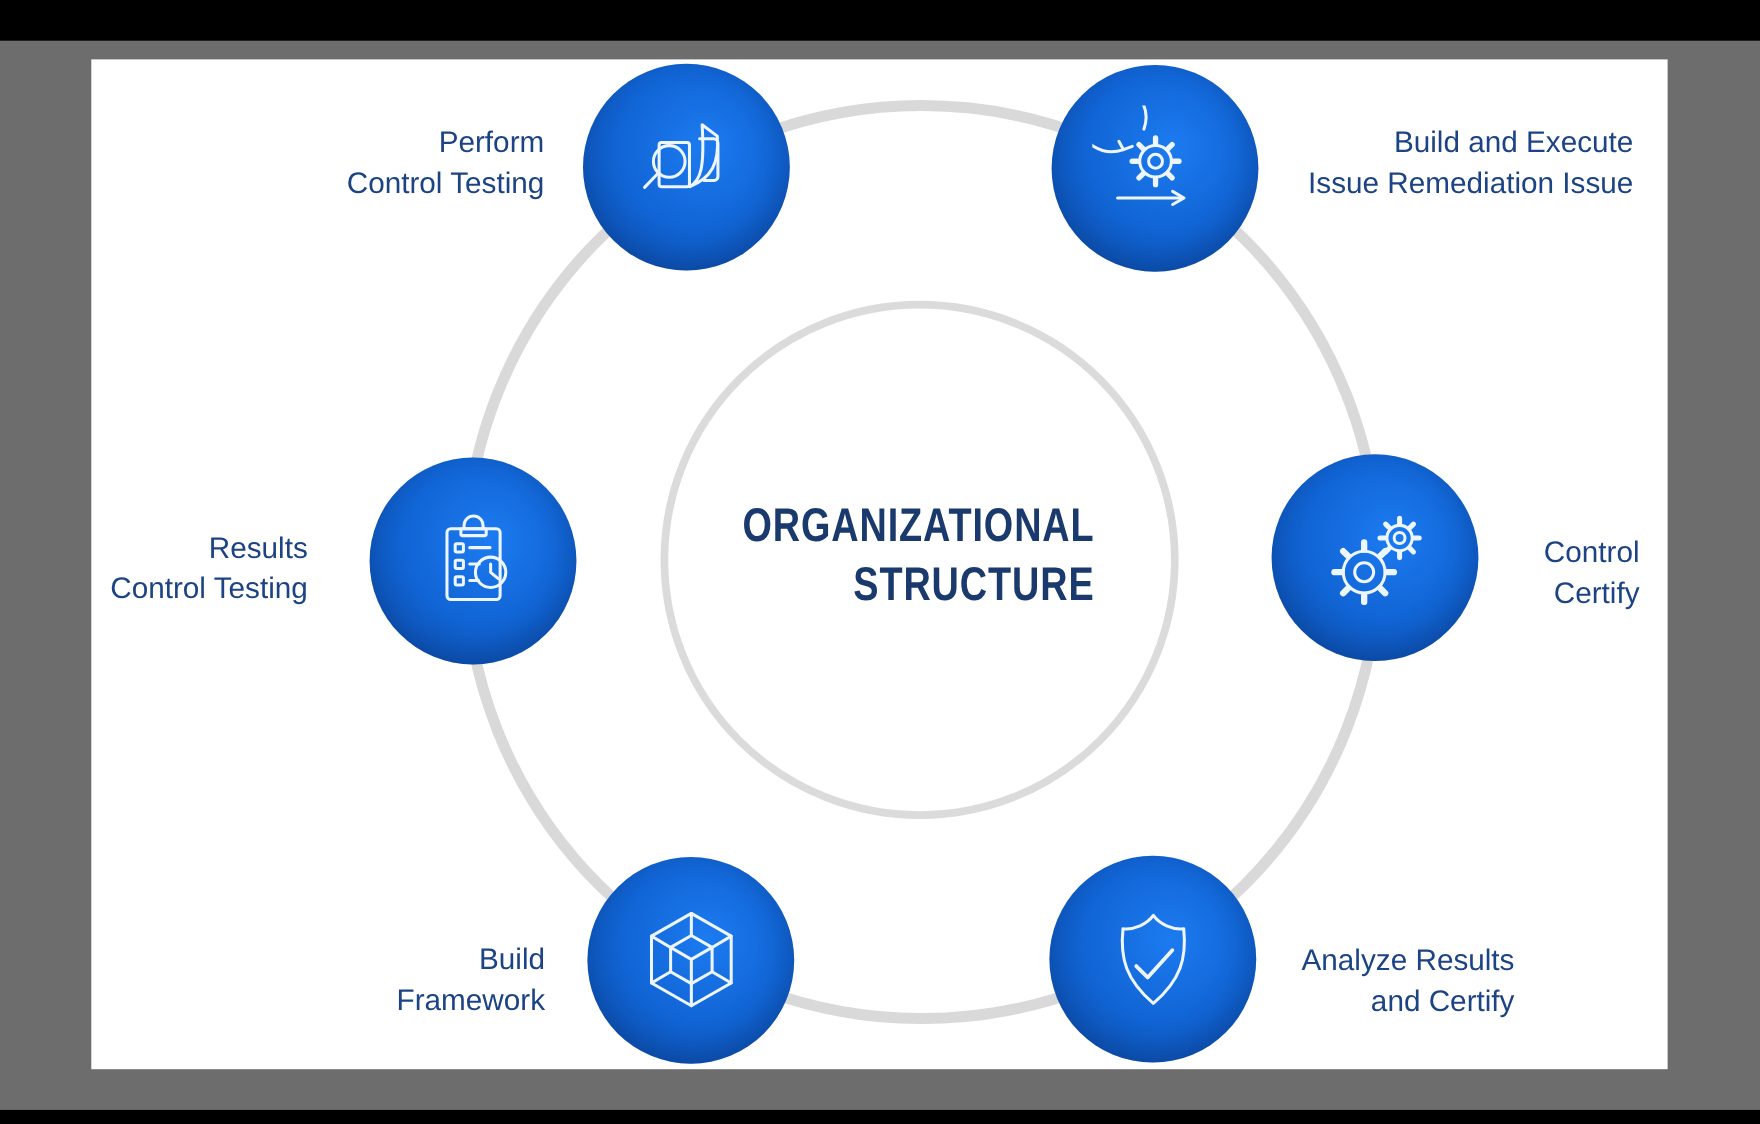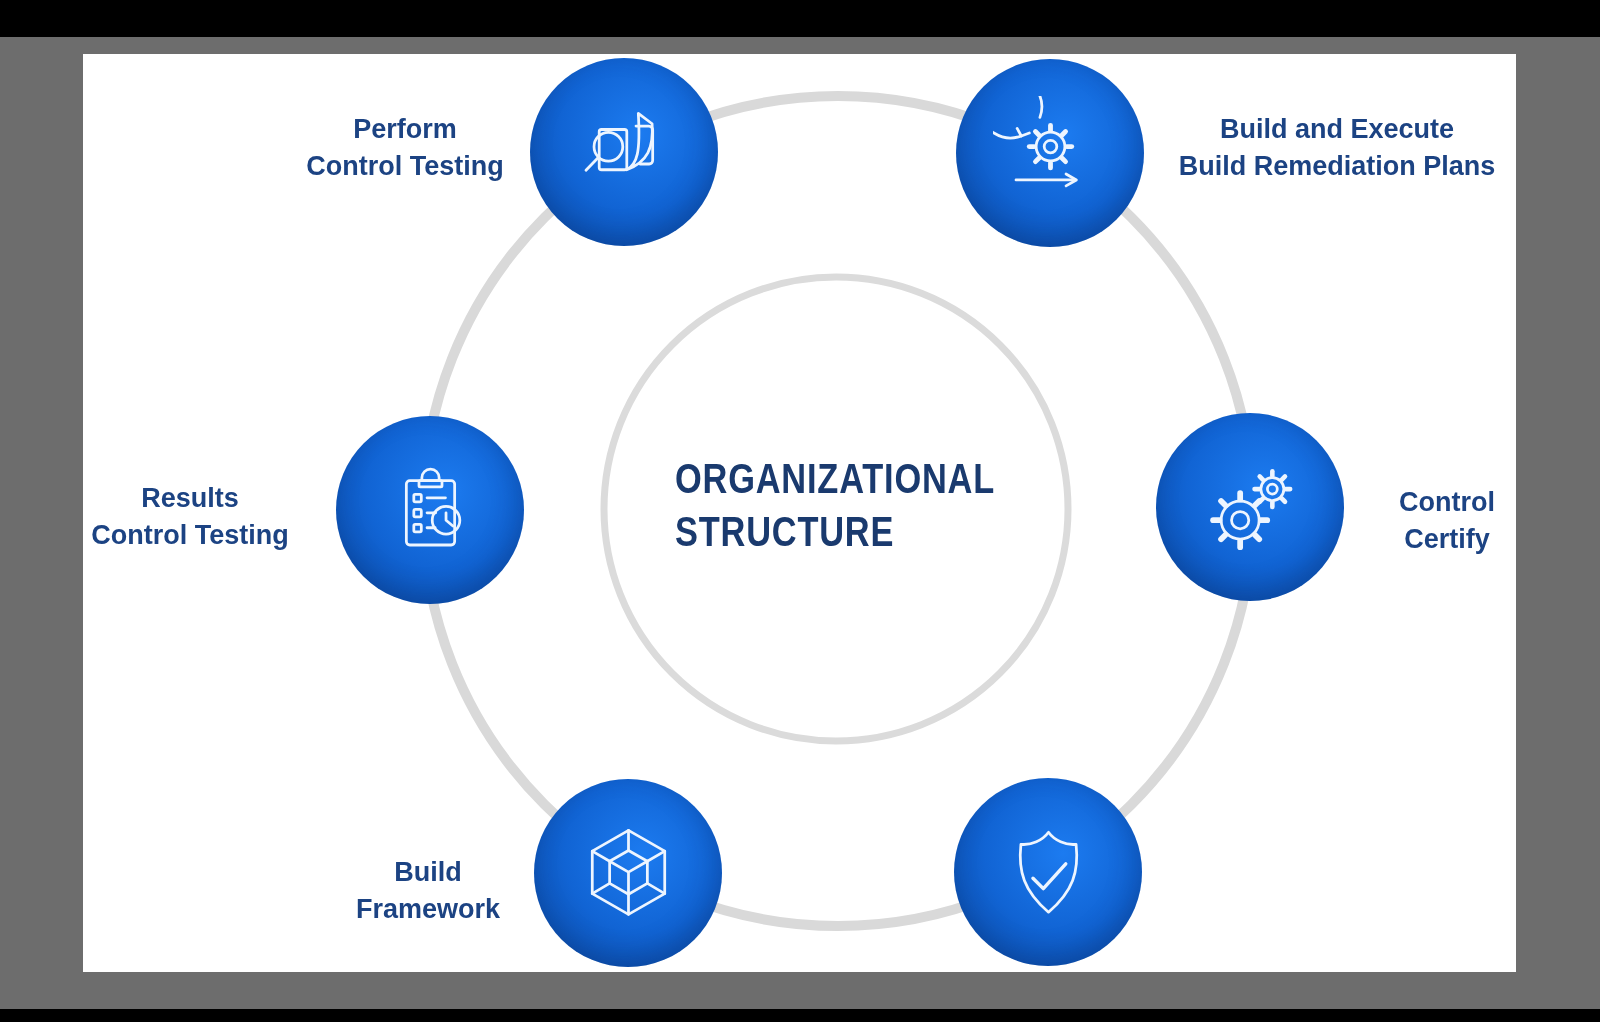--- a/index.html
+++ b/index.html
@@ -12,27 +12,27 @@
   .rings{position:absolute;left:0;top:0;}
   .node{
     position:absolute;width:188px;height:188px;border-radius:50%;
     background:radial-gradient(circle at 58% 40%, #1c7bf0 0%, #1164d4 50%, #0a459c 100%);
     box-shadow:inset -5px -9px 26px rgba(6,40,100,.30);
     display:flex;align-items:center;justify-content:center;
   }
   .icon{display:block;}
   .label{
     position:absolute;transform:translate(-50%,-50%);
-    text-align:center;white-space:nowrap;
-    color:#1c4383;font-weight:700;font-size:27px;line-height:37px;
+    text-align:right;white-space:nowrap;
+    color:#1c4383;font-weight:400;font-size:27px;line-height:37px;
   }
   .lbl-line{display:block;}
   .center-title{
     position:absolute;transform:translate(-50%,-50%);
-    text-align:left;color:#1a3a6e;
+    text-align:right;color:#1a3a6e;
   }
   .title-line{
     font-size:43px;font-weight:700;letter-spacing:1px;line-height:53px;
     transform:scaleX(.8);transform-origin:50% 50%;white-space:nowrap;
   }
 </style>
 </head>
 <body>
 
 <div class="stage">
@@ -142,28 +142,32 @@
       </svg>
     </div>
 
     <div class="label" style="left:322px;top:94px">
       <span class="lbl-line">Perform</span>
       <span class="lbl-line">Control Testing</span>
     </div>
 
     <div class="label" style="left:1254px;top:94px">
       <span class="lbl-line">Build and Execute</span>
-      <span class="lbl-line">Build Remediation Plans</span>
+      <span class="lbl-line">Issue Remediation Issue</span>
     </div>
 
     <div class="label" style="left:1364px;top:467px">
       <span class="lbl-line">Control</span>
       <span class="lbl-line">Certify</span>
     </div>
 
+    <div class="label" style="left:1197px;top:838px">
+      <span class="lbl-line">Analyze Results</span>
+      <span class="lbl-line">and Certify</span>
+    </div>
 
     <div class="label" style="left:345px;top:837px">
       <span class="lbl-line">Build</span>
       <span class="lbl-line">Framework</span>
     </div>
 
     <div class="label" style="left:107px;top:463px">
       <span class="lbl-line">Results</span>
       <span class="lbl-line">Control Testing</span>
     </div>

